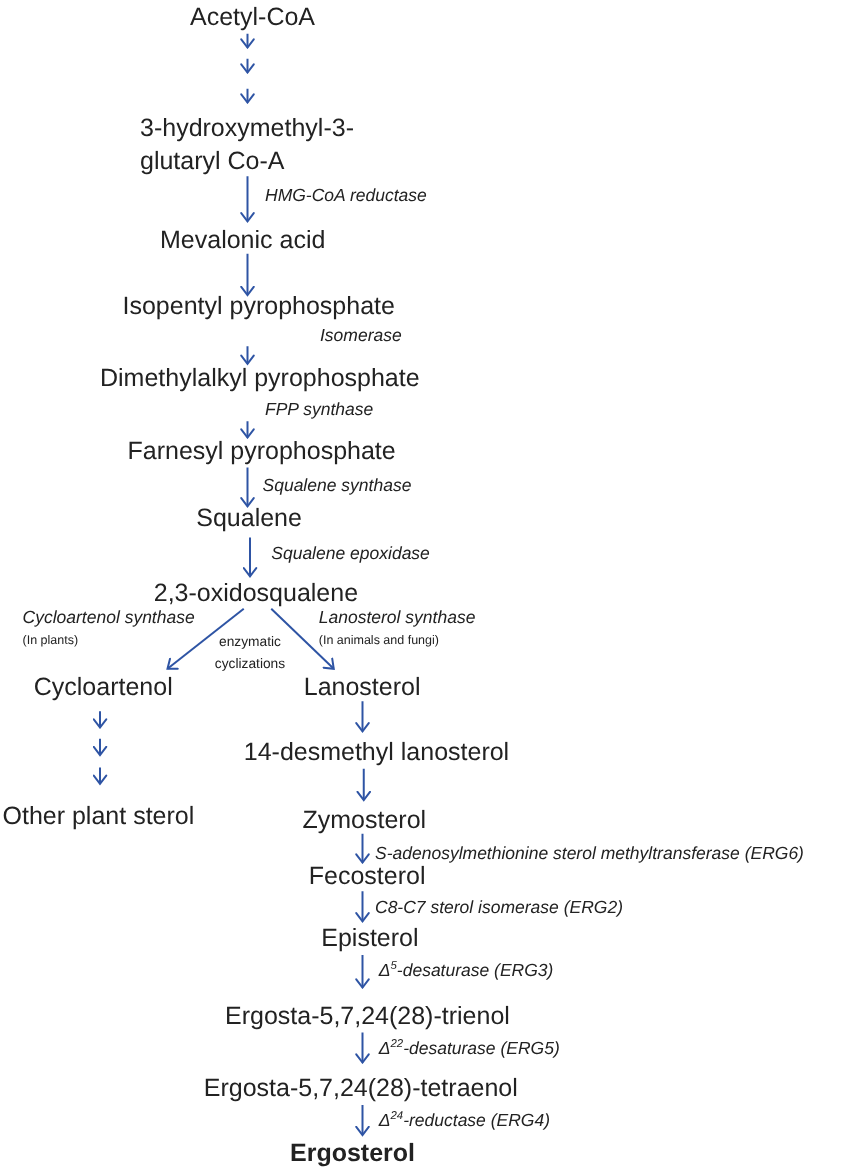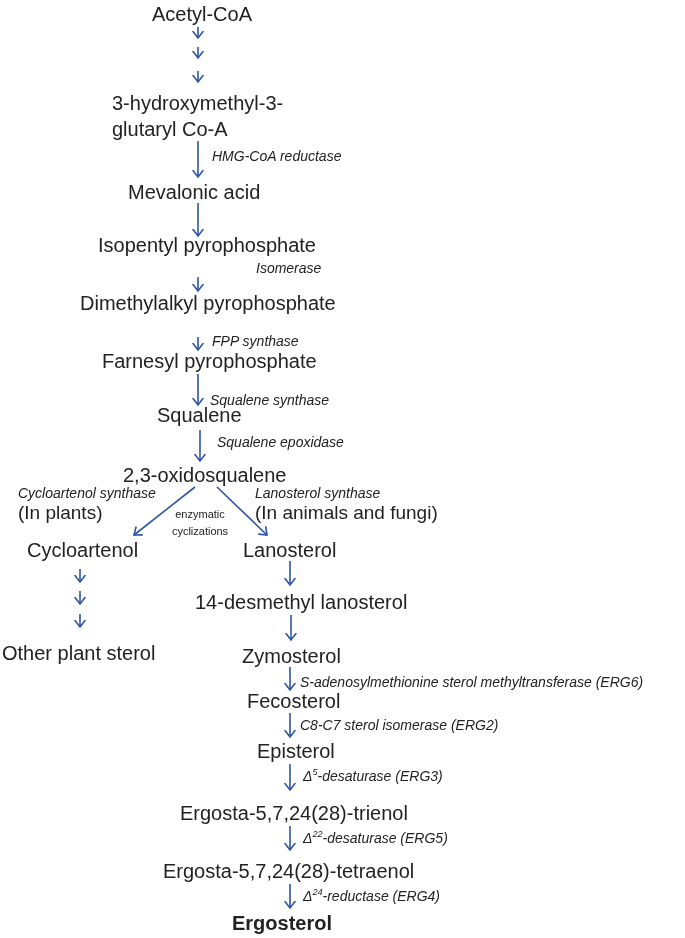--- a/index.html
+++ b/index.html
@@ -25,21 +25,21 @@
   .enz {
     position: absolute;
     font-size: 14px;
     line-height: 18px;
     font-style: italic;
     white-space: nowrap;
     color: var(--text);
   }
   .note {
     position: absolute;
-    font-size: 19px;
+    font-size: 10px;
     line-height: 18px;
     font-style: normal;
     white-space: nowrap;
     color: var(--text);
   }
   .small-label {
     position: absolute;
     font-size: 11px;
     line-height: 17px;
     text-align: center;
@@ -124,25 +124,25 @@
   <div class="enz" style="left:212px; top:147px;">HMG-CoA reductase</div>
 
   <div class="node" style="left:128px; top:180px;">Mevalonic acid</div>
 
   <div class="node" style="left:98px; top:233px;">Isopentyl pyrophosphate</div>
 
   <div class="enz" style="left:212px; top:259px;margin-left:44px;">Isomerase</div>
 
   <div class="node" style="left:80px; top:291px;">Dimethylalkyl pyrophosphate</div>
 
-  <div class="enz" style="left:212px; top:318px;margin-top:14px;">FPP synthase</div>
+  <div class="enz" style="left:212px; top:318px;">FPP synthase</div>
 
   <div class="node" style="left:102px; top:349px;">Farnesyl pyrophosphate</div>
 
-  <div class="enz" style="left:210px; top:391px;">Squalene synthase</div>
+  <div class="enz" style="left:210px; top:379px;">Squalene synthase</div>
 
   <div class="node" style="left:157px; top:403px;">Squalene</div>
 
   <div class="enz" style="left:217px; top:433px;">Squalene epoxidase</div>
 
   <div class="node" style="left:123px; top:463px;">2,3-oxidosqualene</div>
 
   <div class="enz" style="left:18px; top:484px;">Cycloartenol synthase</div>
   <div class="note" style="left:18px; top:504px;">(In plants)</div>
 

